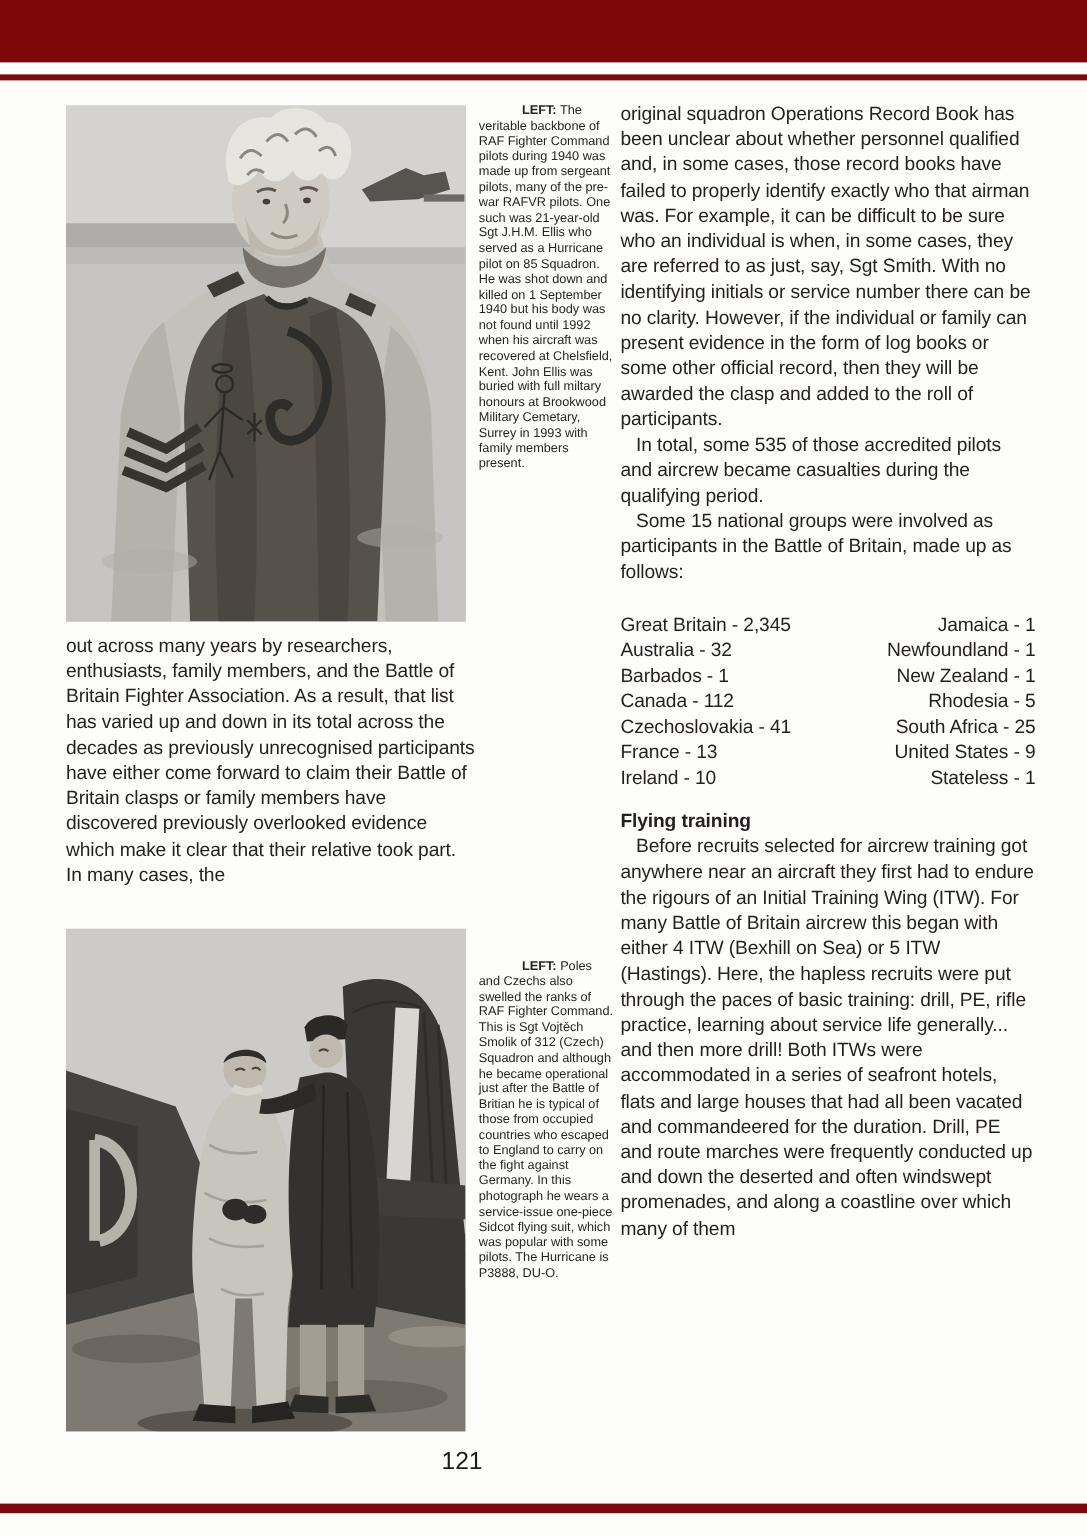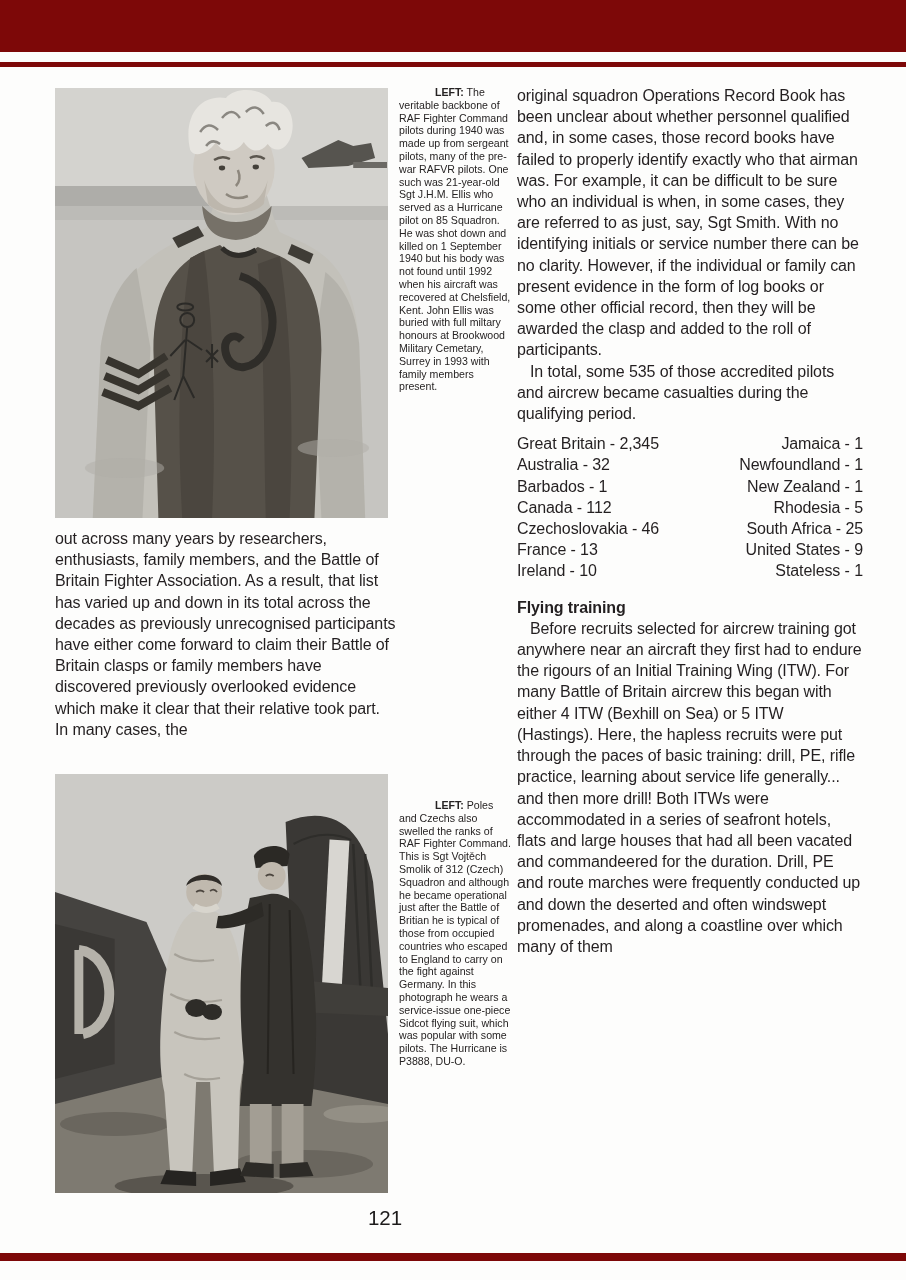--- a/index.html
+++ b/index.html
@@ -27,21 +27,21 @@
   .caption-1{top:86px;}
   .caption-2{top:799px;}
   .caption b{font-weight:bold;padding-left:36px;}
 
   .body-text{font-size:16px;line-height:21.2px;letter-spacing:-0.1px;}
   .left-text{position:absolute;left:55px;top:528px;width:342px;}
   .right-col{position:absolute;left:517px;top:85px;width:346px;}
   .right-col p{margin:0;}
   .indent{text-indent:13px;}
 
-  .list{margin:9px 0 13px 0;}
+  .list{margin:23px 0 13px 0;}
   .list-row{display:flex;justify-content:space-between;}
   .heading{font-weight:bold;margin:0 0 0 0;padding-top:2px;}
 
   .pagenum{
     position:absolute;left:0;top:1206px;width:770px;
     text-align:center;font-size:20.5px;color:#1d1b1b;
   }
 </style>
 </head>
 <body>
@@ -162,40 +162,41 @@
   </svg>
 </div>
 
 <div class="caption caption-2">
   <b>LEFT:</b><span> Poles and Czechs also swelled the ranks of RAF Fighter Command. This is Sgt Vojtěch Smolik of 312 (Czech) Squadron and although he became operational just after the Battle of Britian he is typical of those from occupied countries who escaped to England to carry on the fight against Germany. In this photograph he wears a service-issue one-piece Sidcot flying suit, which was popular with some pilots. The Hurricane is P3888, DU-O.</span>
 </div>
 
 <div class="right-col body-text">
   <p>original squadron Operations Record Book has been unclear about whether personnel qualified and, in some cases, those record books have failed to properly identify exactly who that airman was. For example, it can be difficult to be sure who an individual is when, in some cases, they are referred to as just, say, Sgt Smith. With no identifying initials or service number there can be no clarity. However, if the individual or family can present evidence in the form of log books or some other official record, then they will be awarded the clasp and added to the roll of participants.</p>
   <p class="indent">In total, some 535 of those accredited pilots and aircrew became casualties during the qualifying period.</p>
+  <p class="indent">Some 15 national groups were involved as participants in the Battle of Britain, made up as follows:</p>
 
   <div class="list">
     <div class="list-row">
         <span>Great Britain - 2,345</span>
         <span>Jamaica - 1</span>
       </div>
     <div class="list-row">
         <span>Australia - 32</span>
         <span>Newfoundland - 1</span>
       </div>
     <div class="list-row">
         <span>Barbados - 1</span>
         <span>New Zealand - 1</span>
       </div>
     <div class="list-row">
         <span>Canada - 112</span>
         <span>Rhodesia - 5</span>
       </div>
     <div class="list-row">
-        <span>Czechoslovakia - 46</span>
+        <span>Czechoslovakia - 41</span>
         <span>South Africa - 25</span>
       </div>
     <div class="list-row">
         <span>France - 13</span>
         <span>United States - 9</span>
       </div>
     <div class="list-row">
         <span>Ireland - 10</span>
         <span>Stateless - 1</span>
       </div>

